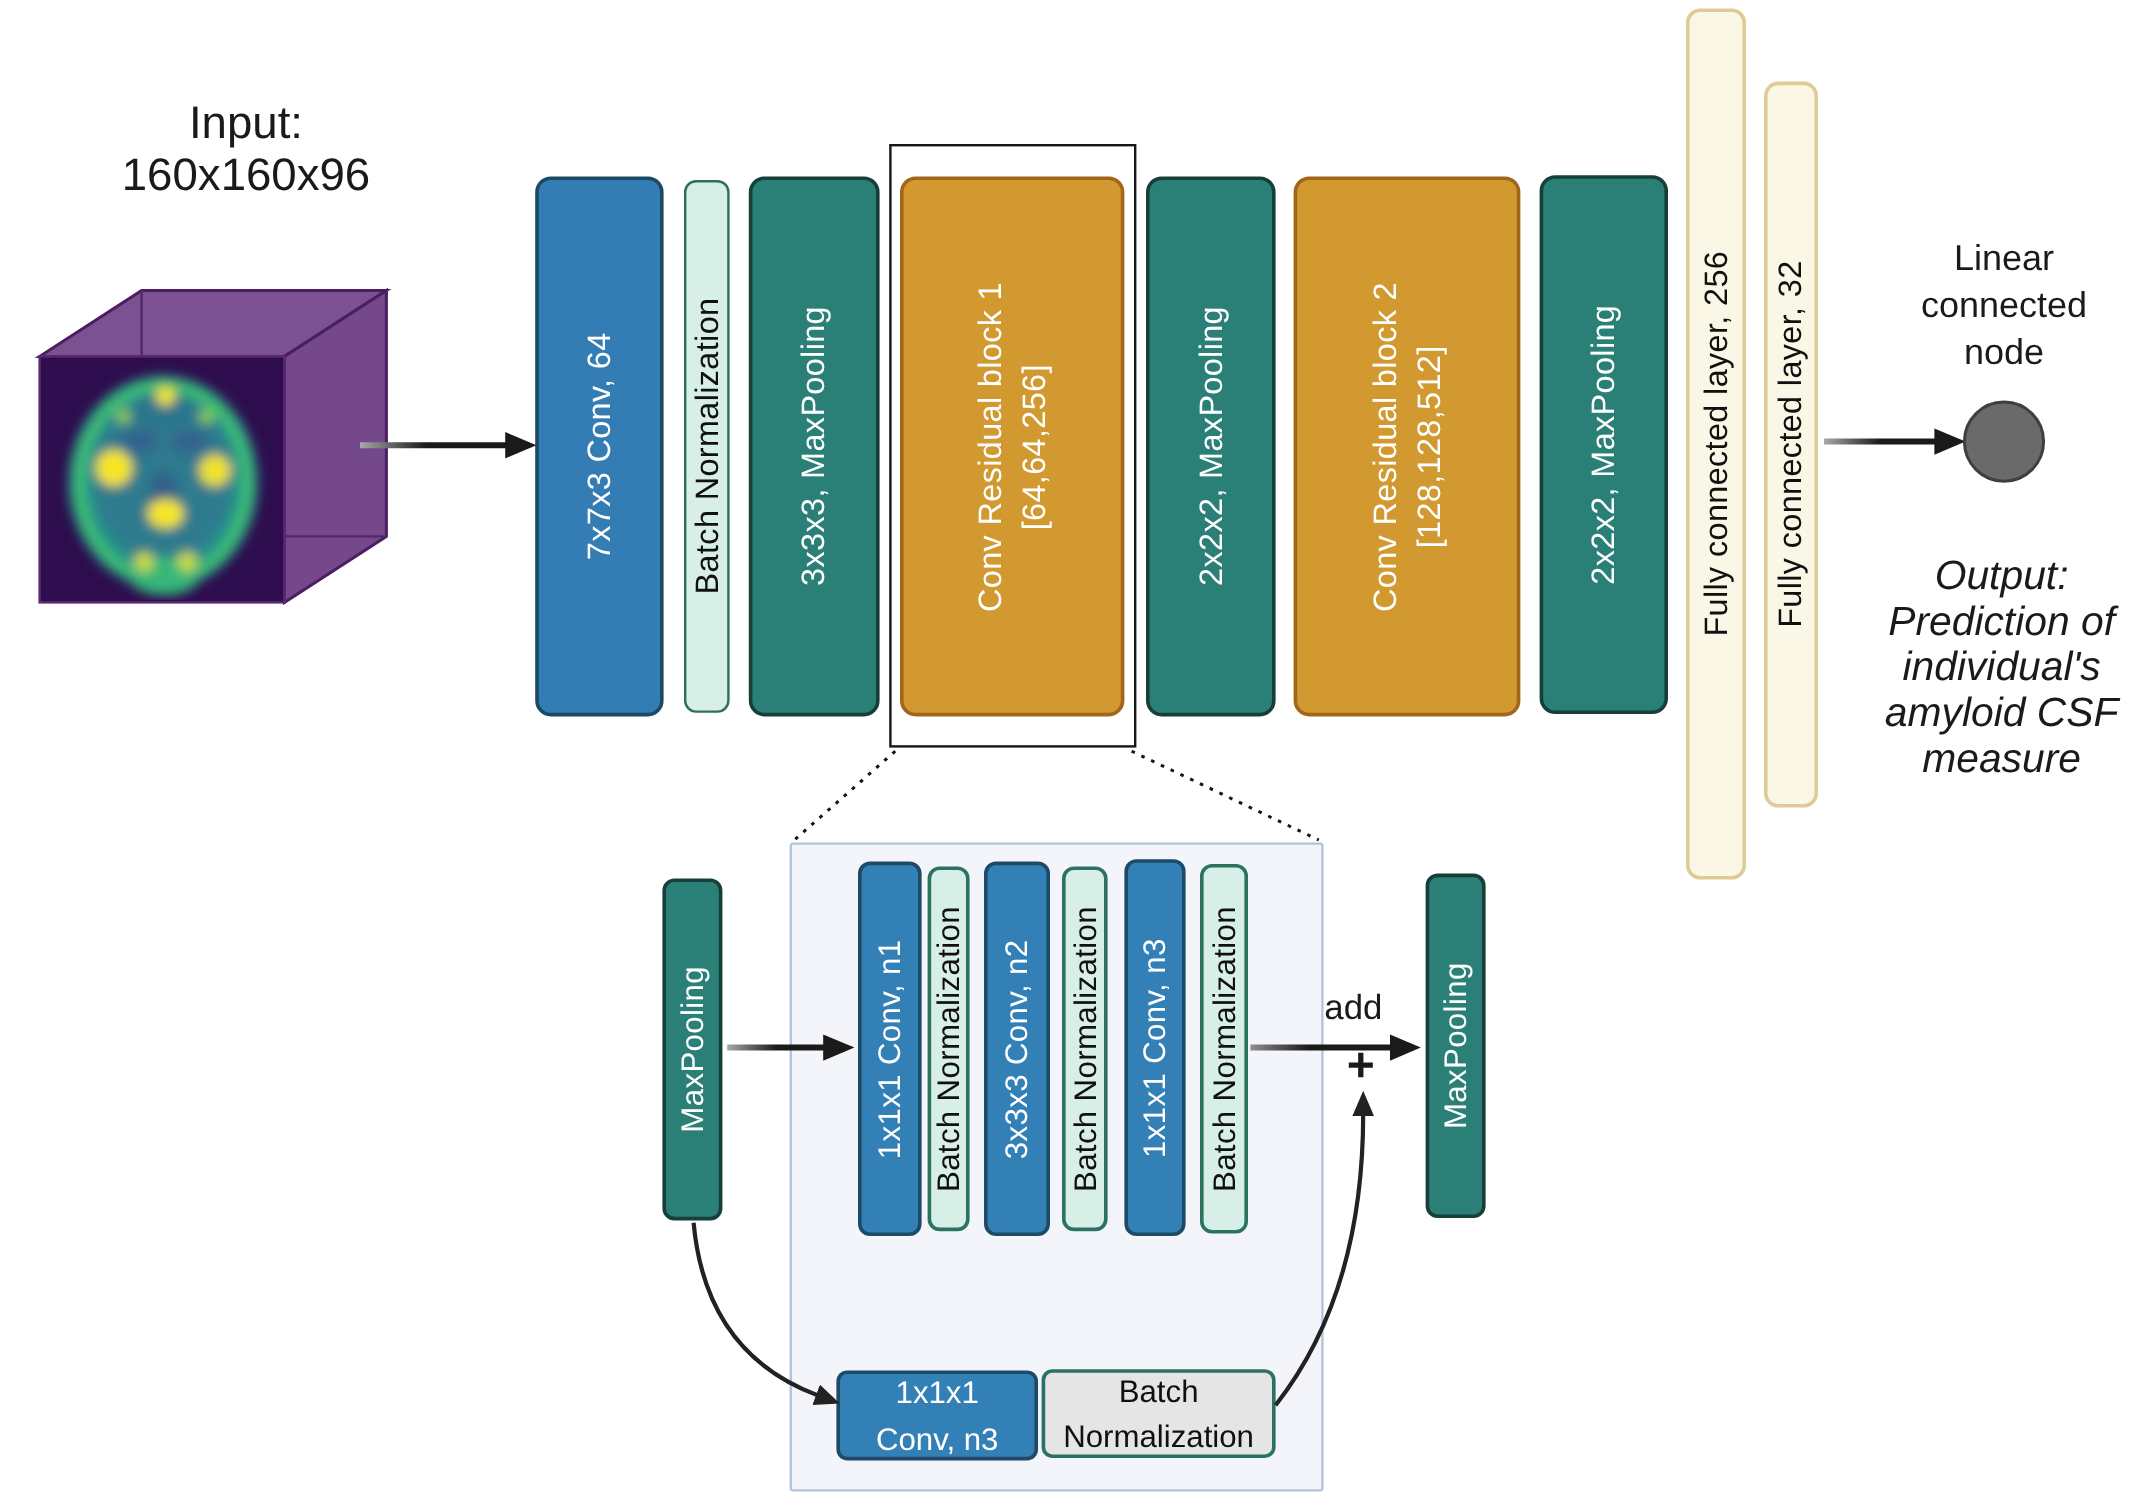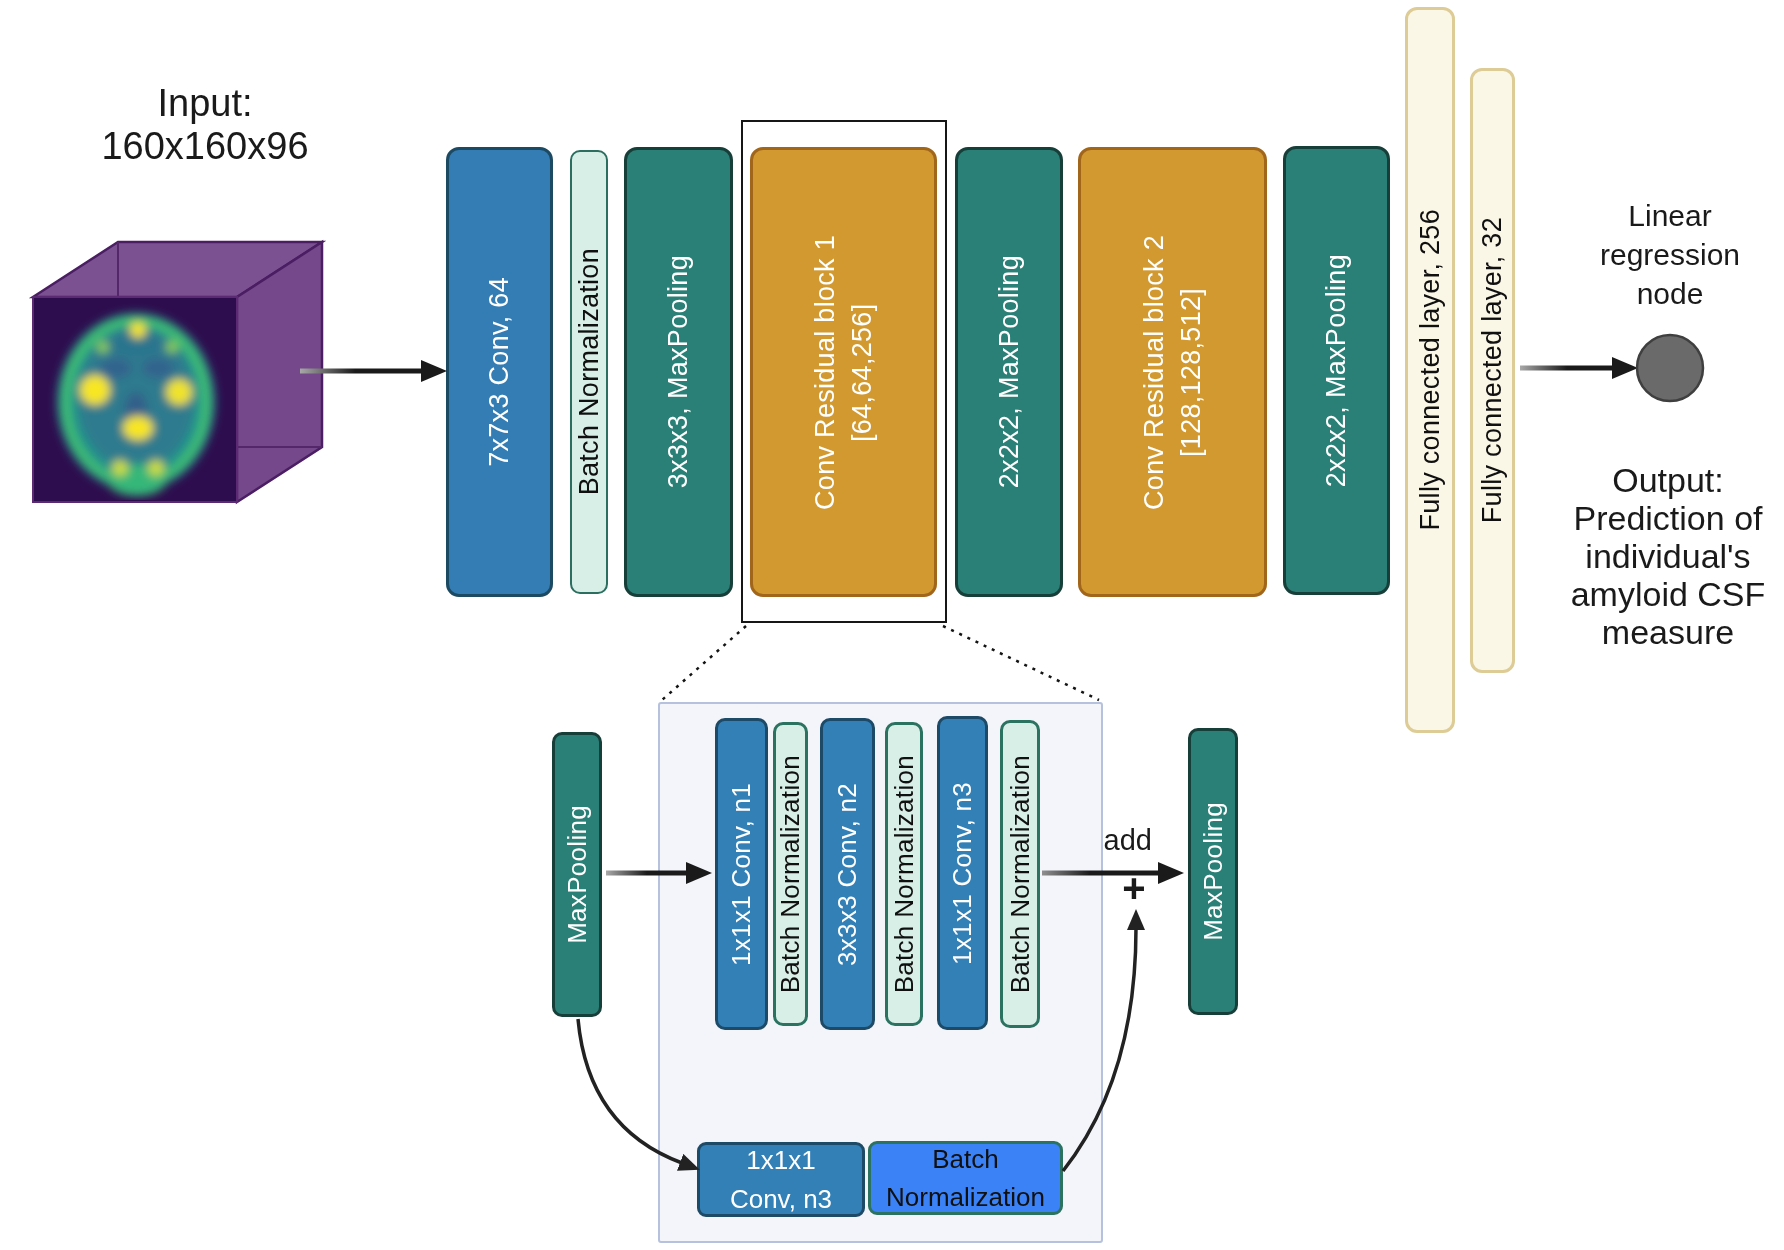--- a/index.html
+++ b/index.html
@@ -29,26 +29,26 @@
 
   .detail-panel { position:absolute; left:658px; top:702px; width:445px; height:541px;
                   background:#f3f5fb; border:2.5px solid #b6c2dd; border-radius:3px; }
 
   .inner-blue { background:#3380b7; border:3px solid #1d4a66; border-radius:10px; }
   .inner-mint { background:#d8efe7; border:3px solid #2c7261; border-radius:10px; }
 
   .hbox { position:absolute; display:flex; flex-direction:column; align-items:center;
           justify-content:space-between; font-size:26px; line-height:30px; text-align:center; }
   .hbox-blue { background:#3380b7; border:3px solid #1d4a66; border-radius:9px; color:#fff; }
-  .hbox-mint { background:#3b82f6; border:3px solid #2c7261; border-radius:9px; color:#101010; }
+  .hbox-mint { background:#e5e5e5; border:3px solid #2c7261; border-radius:9px; color:#101010; }
 
   .caption { position:absolute; text-align:center; }
   .input-title  { left:5px;  top:82px;  width:400px; font-size:38px; line-height:43px; }
   .node-title   { left:1570px; top:196px; width:200px; font-size:30px; line-height:39px; }
-  .output-title { left:1552px; top:461px; width:232px; font-size:34px; line-height:38px; }
+  .output-title { left:1552px; top:461px; width:232px; font-size:34px; line-height:38px;font-style:italic; }
 
   .add-label { position:absolute; left:1062px; top:824px; width:90px; text-align:right;
                font-size:29px; }
   .plus-sign { position:absolute; left:1106px; top:866px; width:56px; text-align:center;
                font-size:40px; font-weight:600; }
 
   svg.overlay { position:absolute; left:0; top:0; width:1784px; height:1250px;
                 pointer-events:none; z-index:10; }
 </style>
 </head>
@@ -100,21 +100,21 @@
   </div>
 
   <div class="block fc-cream" style="left:1470px; top:68px; width:45px; height:605px;">
     <span class="vtext dark">Fully connected layer, 32</span>
   </div>
 
   <div class="outline-box"></div>
 
   <div class="caption node-title">
     <div>Linear</div>
-    <div>regression</div>
+    <div>connected</div>
     <div>node</div>
   </div>
 
   <div class="caption output-title">
     <div>Output:</div>
     <div>Prediction of</div>
     <div>individual's</div>
     <div>amyloid CSF</div>
     <div>measure</div>
   </div>

